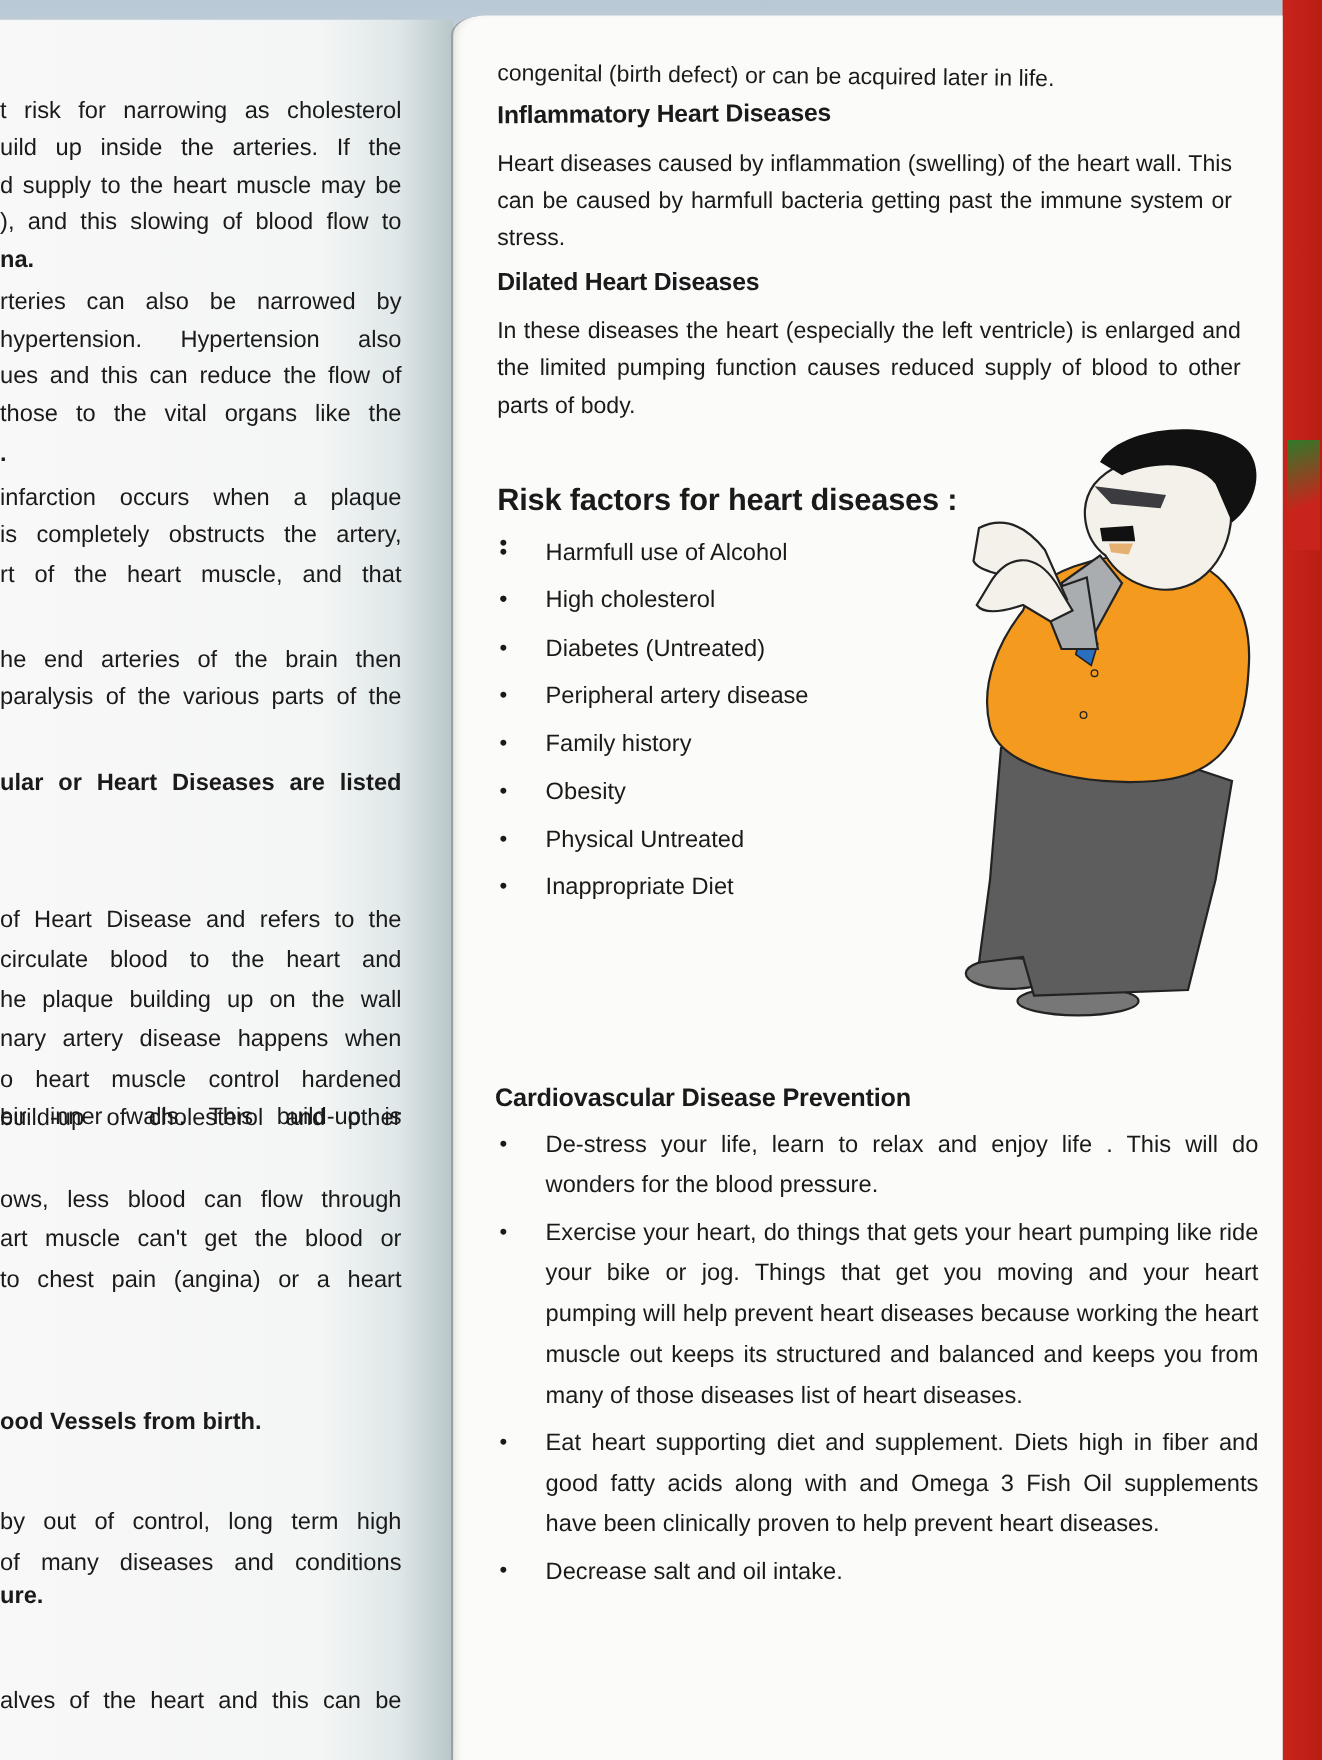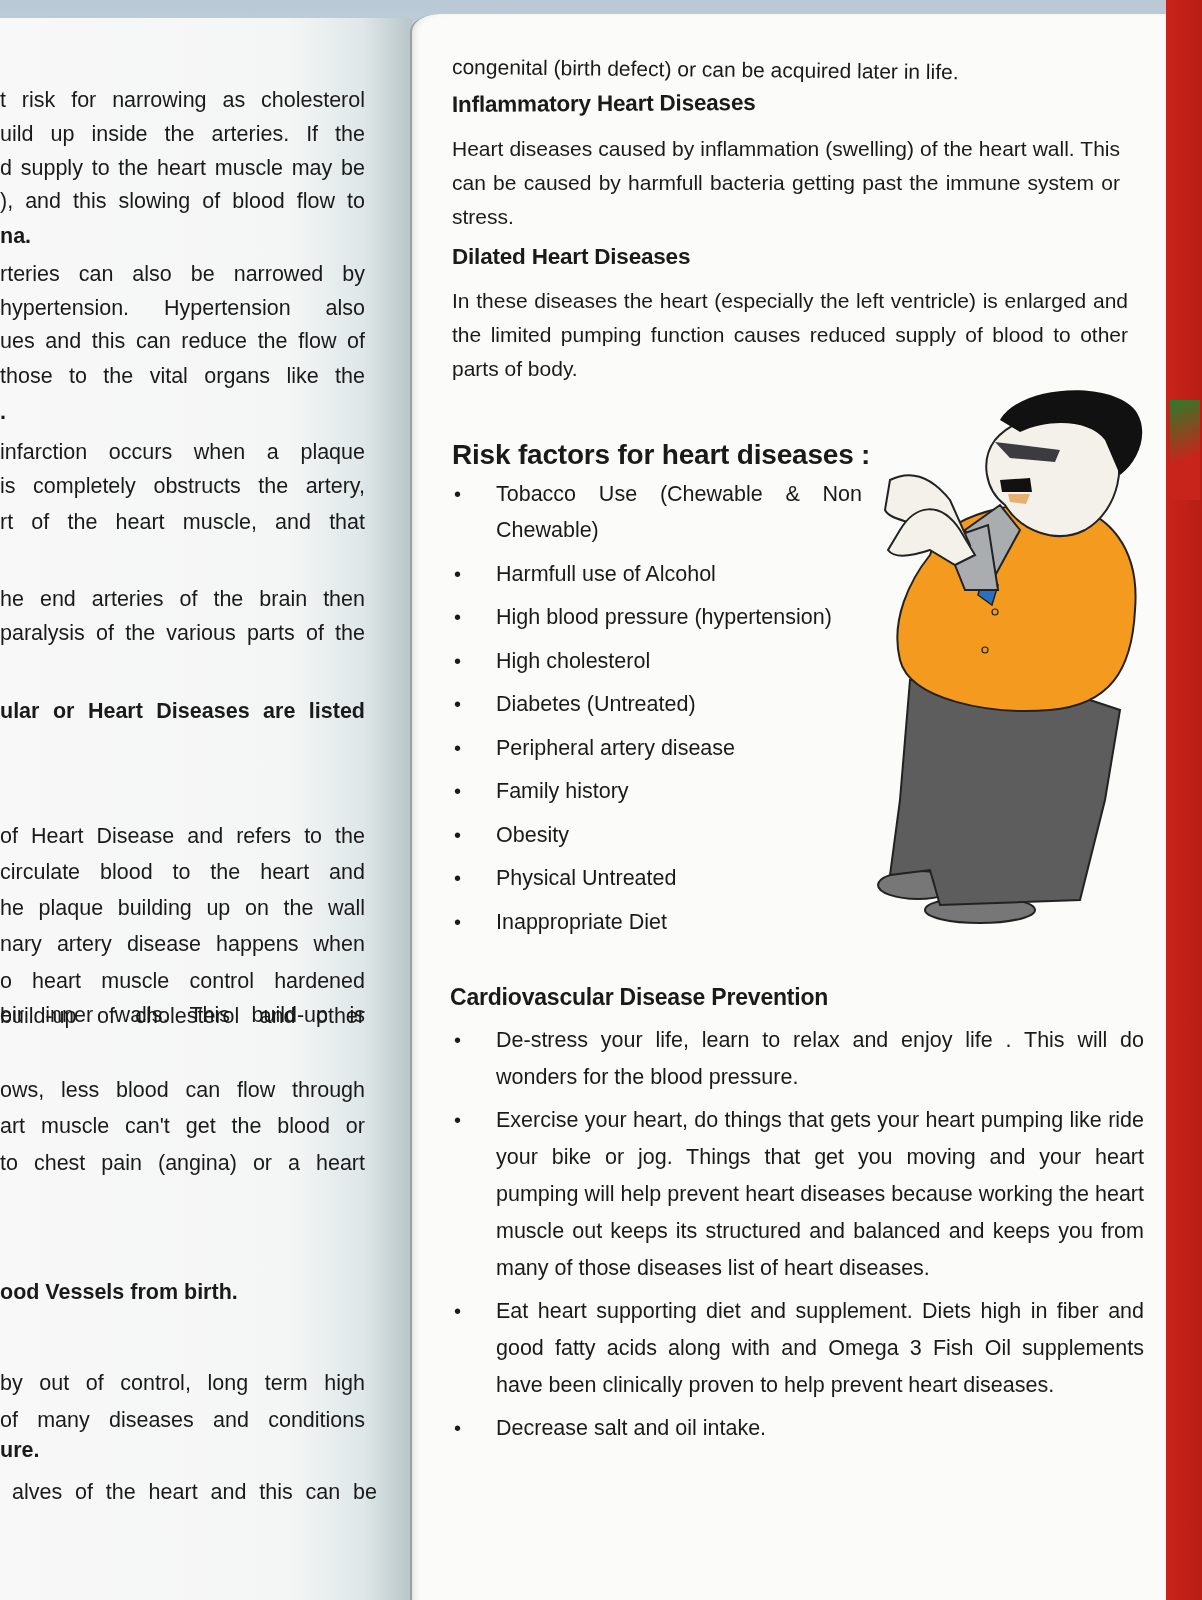--- a/index.html
+++ b/index.html
@@ -99,21 +99,21 @@
       <span class="line" style="position: absolute; top: 945px; left: 0px; width: 365px;">o heart muscle control hardened</span>
       <span class="line" style="position: absolute; top: 980px; left: 0px; width: 365px;"> build-up of cholesterol and other</span>
       <span class="line" style="position: absolute; top: 979px; left: 0px; width: 365px;">eir inner walls. This build-up is</span>
       <span class="line" style="position: absolute; top: 1054px; left: 0px; width: 365px;">ows, less blood can flow through</span>
       <span class="line" style="position: absolute; top: 1090px; left: 0px; width: 365px;">art muscle can't get the blood or</span>
       <span class="line" style="position: absolute; top: 1127px; left: 0px; width: 365px;">to chest pain (angina) or a heart</span>
       <span class="line short" style="position: absolute; top: 1256px; left: 0px; width: auto;">ood Vessels from birth.</span>
       <span class="line" style="position: absolute; top: 1347px; left: 0px; width: 365px;"> by out of control, long term high</span>
       <span class="line" style="position: absolute; top: 1384px; left: 0px; width: 365px;">of many diseases and conditions</span>
       <span class="line short" style="position: absolute; top: 1414px; left: 0px; width: auto;">ure.</span>
-      <span class="line" style="position: absolute; top: 1456px; left: 0px; width: 365px; padding-left: 12px;">alves of the heart and this can be</span>
+      <span class="line" style="position: absolute; top: 1510px; left: 0px; width: 365px;">alves of the heart and this can be</span>
     </div>
 </div>
 
 <div class="page-right">
   <div class="col">
 
     <p class="para" style="position:absolute; top:36px; left:0; width:676px; transform:rotate(0.6deg); transform-origin:left;">congenital (birth defect) or can be acquired later in life.</p>
 
     <h2 class="section-heading" style="position:absolute; top:74px; left:0; transform:rotate(-0.4deg); transform-origin:left;">Inflammatory Heart Diseases</h2>
 
@@ -121,24 +121,23 @@
 
     <h2 class="section-heading" style="position:absolute; top:226px; left:0;">Dilated Heart Diseases</h2>
 
     <p class="para last-left" style="position:absolute; top:270px; left:0; width:676px;">In these diseases the heart (especially the left ventricle) is enlarged and the limited pumping function causes reduced supply of blood to other parts of body.</p>
 
     <h2 class="section-heading" style="position:absolute; top:424px; left:0; font-size:28px;">Risk factors for heart diseases :</h2>
 
     <ul class="bullets risk-list" style="position:absolute; top:462px; left:0; width:410px;">
       <li>
           <span class="dot">•</span>
-          <span style="text-align:justify; text-align-last:left; display:block;">Tobacco Use (Chewable &amp; Non Chewable)</span>
         </li>
       <li><span class="dot">•</span><span>Harmfull use of Alcohol</span></li>
-      <li><span class="dot">•</span><span style="white-space:nowrap;">High blood pressure (hypertension)</span></li>
+      <li><span class="dot">•</span></li>
       <li><span class="dot">•</span><span>High cholesterol</span></li>
       <li><span class="dot">•</span><span>Diabetes (Untreated)</span></li>
       <li><span class="dot">•</span><span>Peripheral artery disease</span></li>
       <li><span class="dot">•</span><span>Family history</span></li>
       <li><span class="dot">•</span><span>Obesity</span></li>
       <li><span class="dot">•</span><span>Physical Untreated</span></li>
       <li><span class="dot">•</span><span>Inappropriate Diet</span></li>
     </ul>
 
     <h2 class="section-heading" style="position:absolute; top:966px; left:-2px; font-size:23px;">Cardiovascular Disease Prevention</h2>

